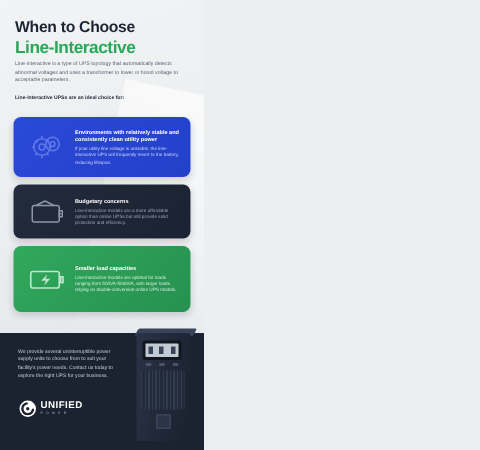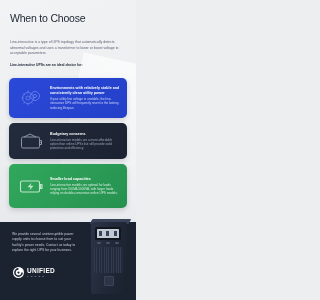--- a/index.html
+++ b/index.html
@@ -16,21 +16,21 @@
     background:linear-gradient(160deg,#f2f3f5 0%,#eceef0 55%,#e4e7ea 100%);
   }
   .top::after{
     content:"";position:absolute;right:-18px;top:60px;width:90px;height:180px;
     background:linear-gradient(200deg,rgba(255,255,255,.75),rgba(255,255,255,0));
     transform:rotate(12deg);
   }
 
   .head{position:absolute;left:10px;top:13px;width:118px;}
   .h1{
-    font-size:10.5px;line-height:11.5px;font-weight:normal;color:#1d2433;
+    font-size:10.5px;line-height:11.5px;font-weight:bold;color:#1d2433;
     letter-spacing:-.2px;
   }
   .h1-accent{
     font-size:11.5px;line-height:12.5px;font-weight:bold;color:#2aa85a;
     letter-spacing:-.3px;margin-top:1px;
   }
   .intro{
     position:absolute;left:10px;top:40px;width:116px;
     font-size:3.5px;line-height:5.6px;color:#5c6574;
   }
@@ -117,20 +117,21 @@
 </style>
 </head>
 <body>
 
 <div class="page">
 
   <div class="top"></div>
 
   <div class="head">
     <div class="h1">When to Choose</div>
+    <div class="h1-accent">Line-Interactive</div>
   </div>
 
   <div class="intro">Line-interactive is a type of UPS topology that automatically detects abnormal voltages and uses a transformer to lower or boost voltage to acceptable parameters.</div>
   <div class="lead">Line-interactive UPSs are an ideal choice for:</div>
 
   <div class="card" id="card1">
     <div class="icon">
       <svg width="26" height="22" viewBox="0 0 26 22">
         <g fill="none" stroke="#5f7ae8" stroke-width="1">
           <circle cx="10" cy="11" r="5.5"></circle>

